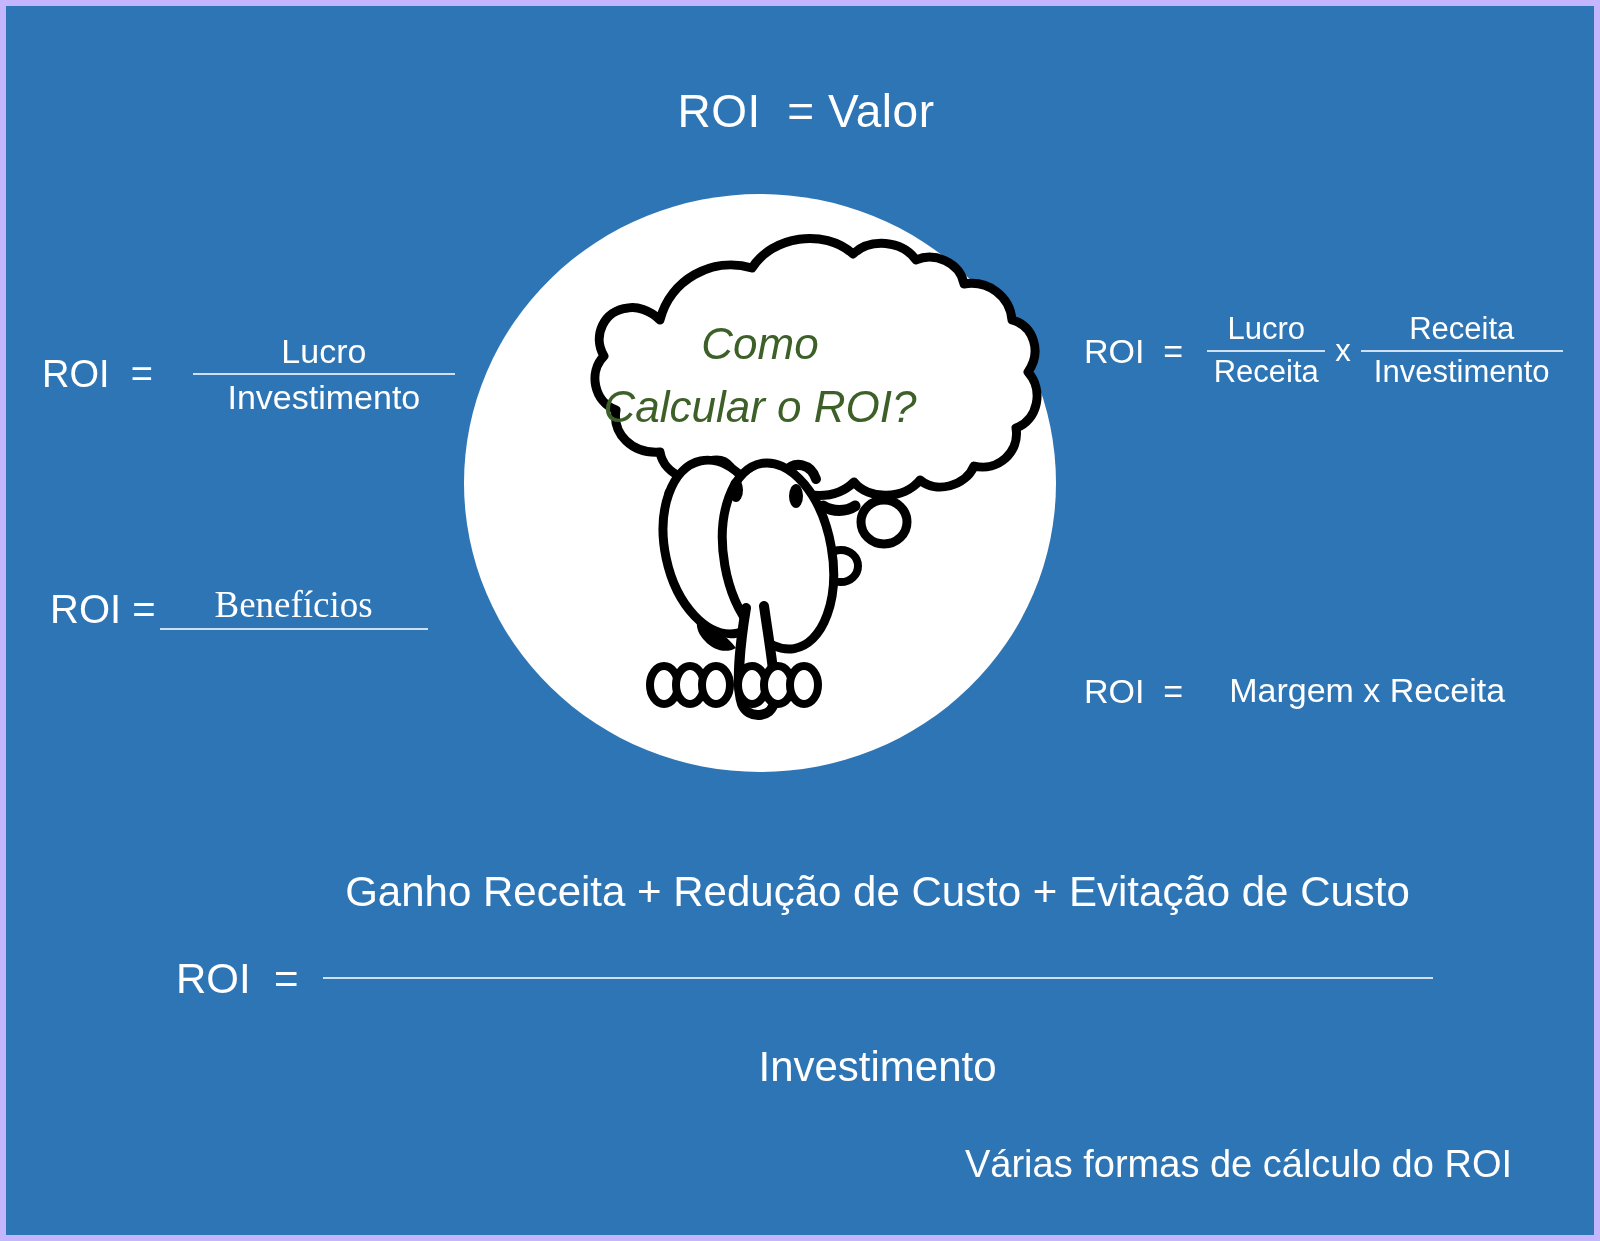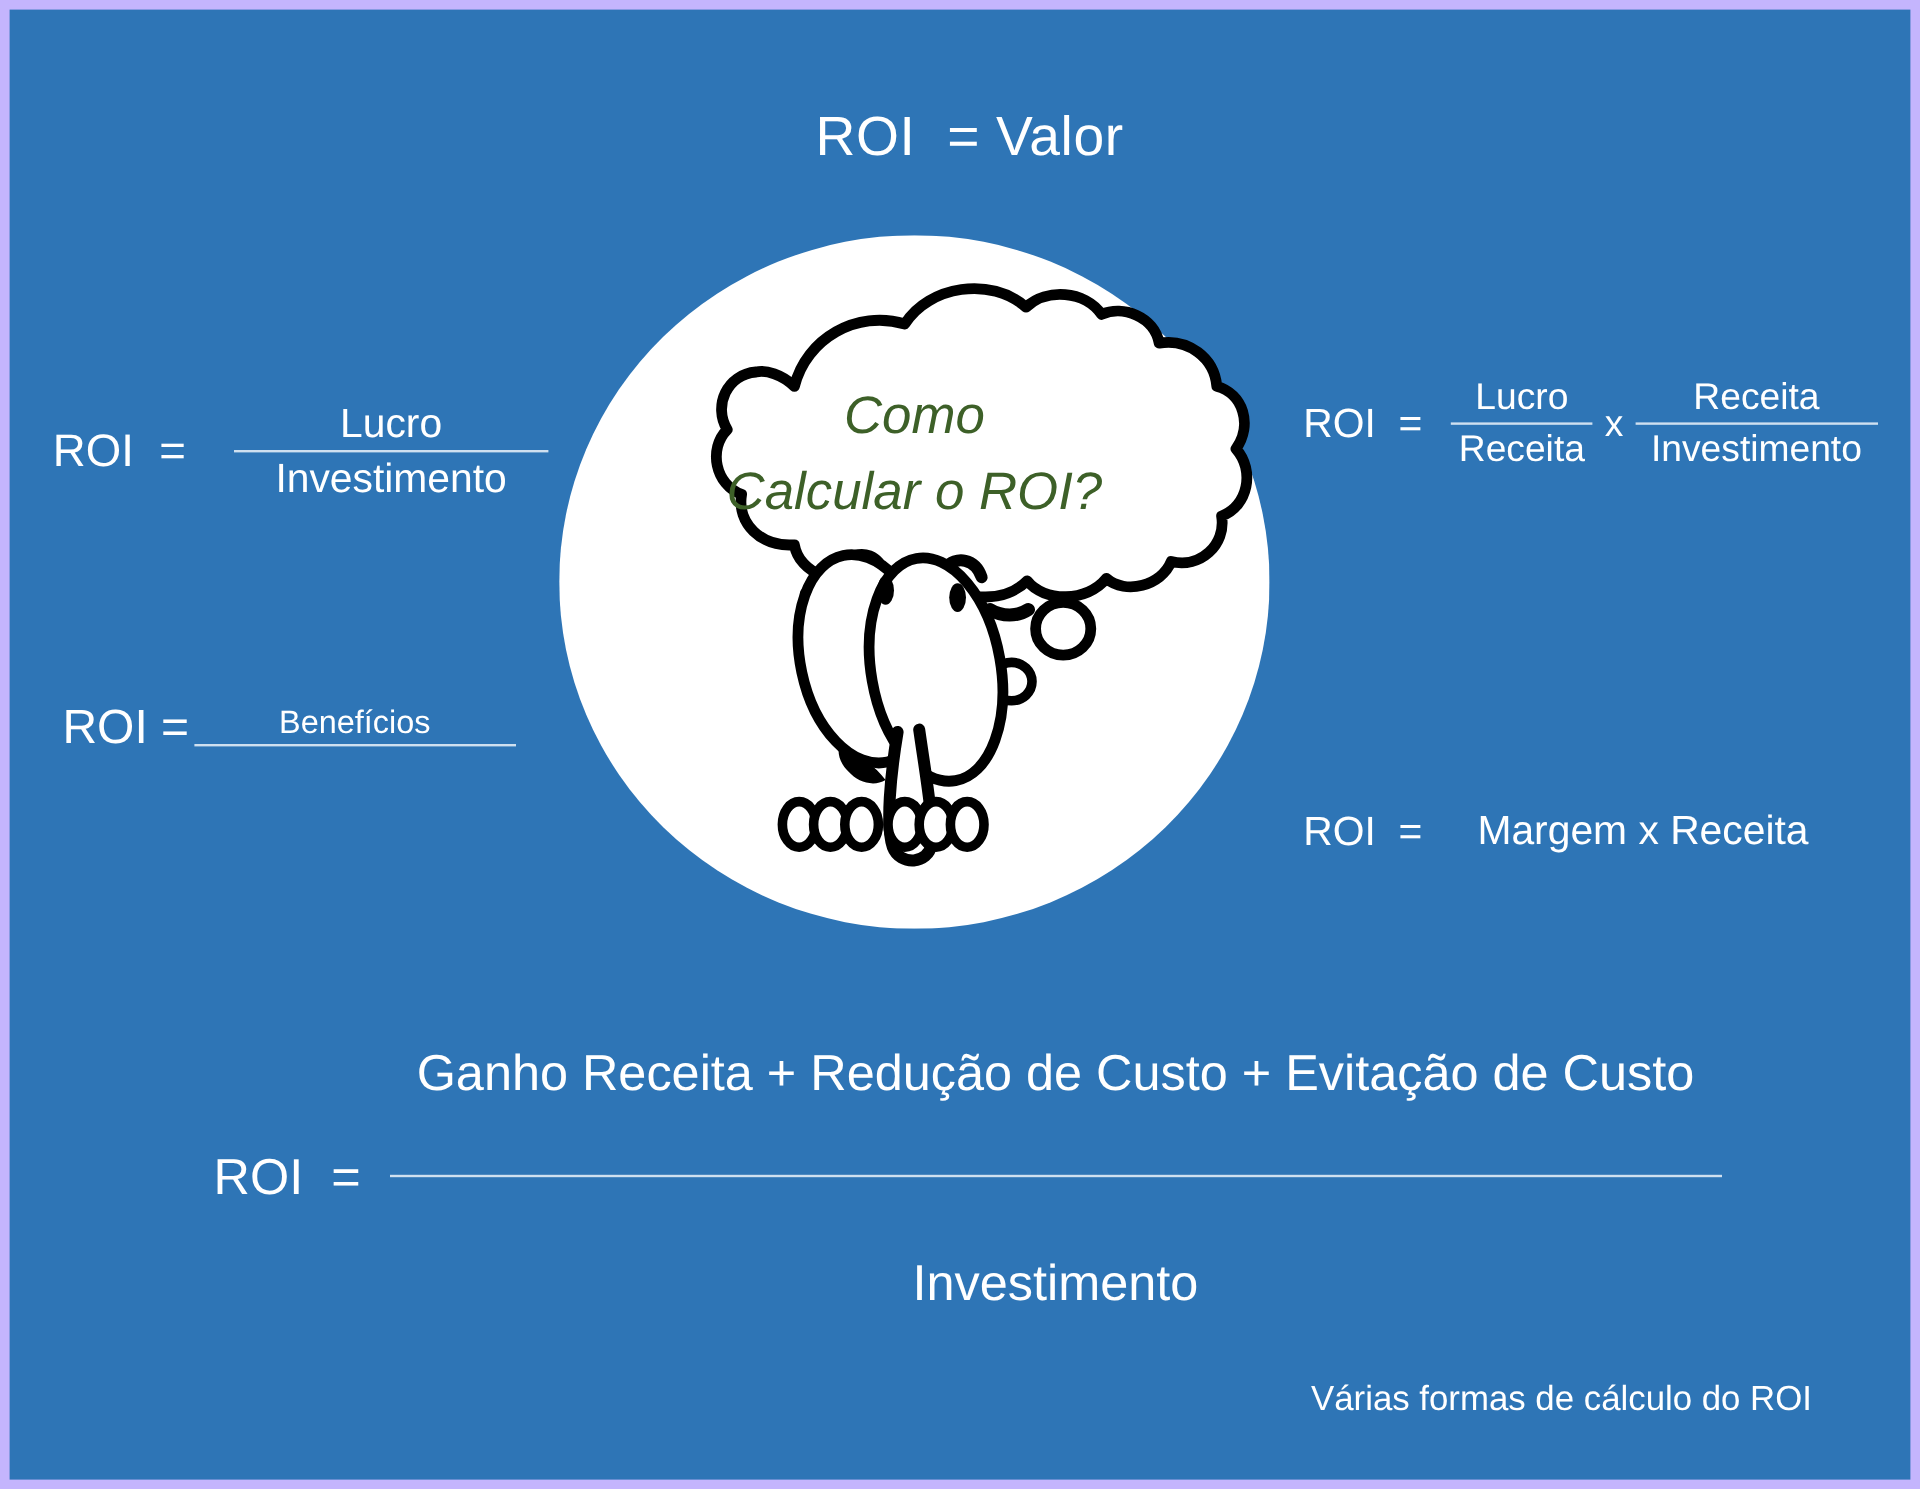--- a/index.html
+++ b/index.html
@@ -6,21 +6,21 @@
     margin: 0;
     padding: 0;
     background: #ffffff;
   }
   #slide {
     position: relative;
     width: 1600px;
     height: 1241px;
     background: #2e75b6;
     box-sizing: border-box;
-    border: 8px solid #c4b5fd;
+    border: 6px solid #c4b5fd;
     overflow: hidden;
     font-family: "Liberation Sans", sans-serif;
     color: #ffffff;
   }
 
   
   .title {
     position: absolute;
     top: 82px;
     left: 0;
@@ -75,21 +75,21 @@
   #f-lucro-investimento .lhs { font-size: 38px; margin-right: 40px; }
   #f-lucro-investimento .frac { font-size: 34px; min-width: 262px; }
 
   
   #f-beneficios-custos {
     left: 44px;
     top: 578px;
     font-size: 40px;
   }
   #f-beneficios-custos .lhs { font-size: 40px; margin-right: 4px; }
-  #f-beneficios-custos .frac { font-size: 27px; min-width: 268px; }
+  #f-beneficios-custos .frac { font-size: 37px; min-width: 268px; font-family: Liberation Serif, serif; }
 
   
   #f-lucro-receita {
     left: 1078px;
     top: 306px;
     font-size: 34px;
   }
   #f-lucro-receita .lhs { font-size: 34px; margin-right: 24px; }
   #f-lucro-receita .frac { font-size: 31px; }
   #f-lucro-receita .frac.a { min-width: 118px; }
@@ -115,21 +115,21 @@
   #f-ganho-receita .frac { font-size: 42px; min-width: 1110px; gap: 44px; }
   #f-ganho-receita .num { padding-bottom: 4px; }
   #f-ganho-receita .den { padding-top: 6px; }
   #f-ganho-receita .bar { margin: 14px 0; }
 
   
   .caption {
     position: absolute;
     right: 82px;
     bottom: 52px;
-    font-size: 29px;
+    font-size: 38px;
     line-height: 1;
     white-space: pre;
   }
 
   
   #illustration {
     position: absolute;
     left: 458px;
     top: 188px;
     width: 592px;

